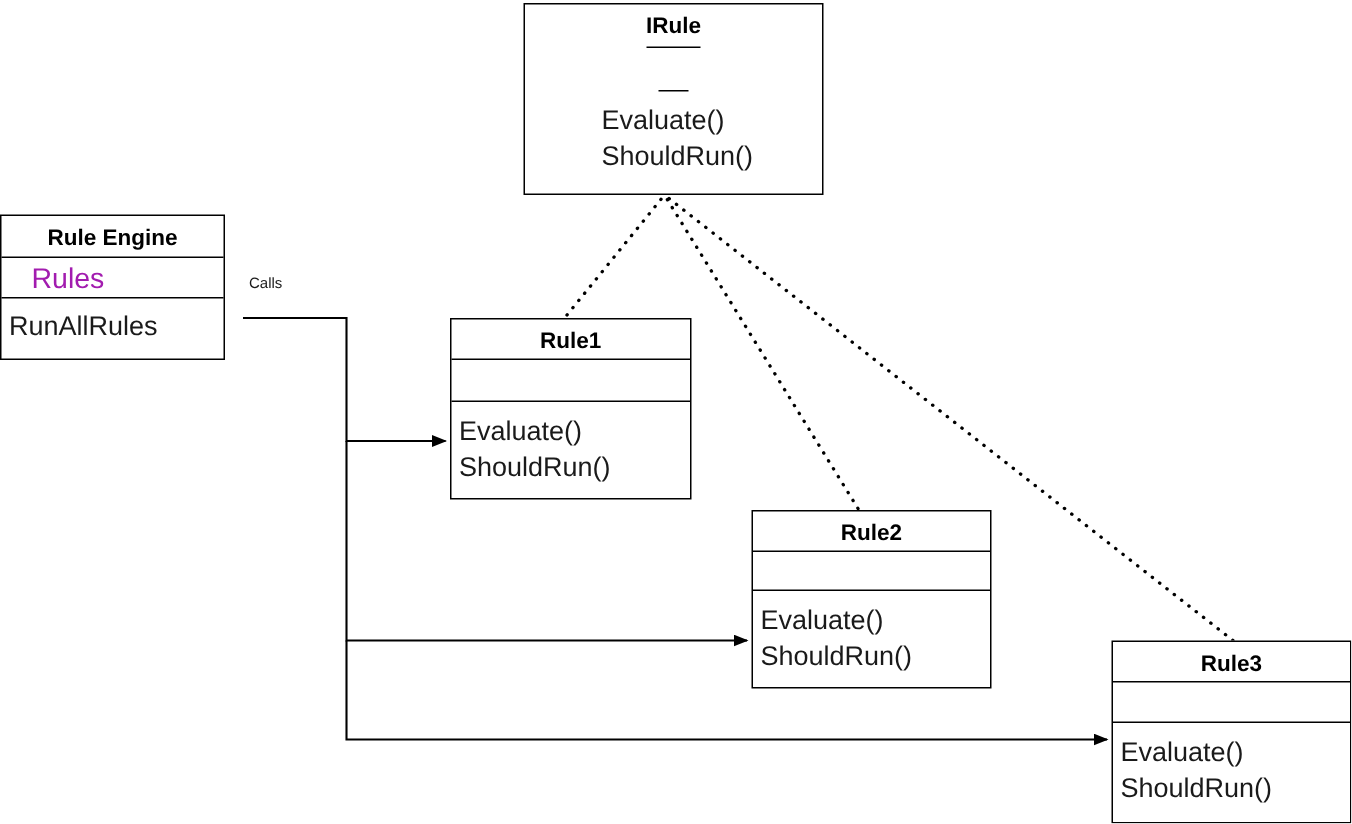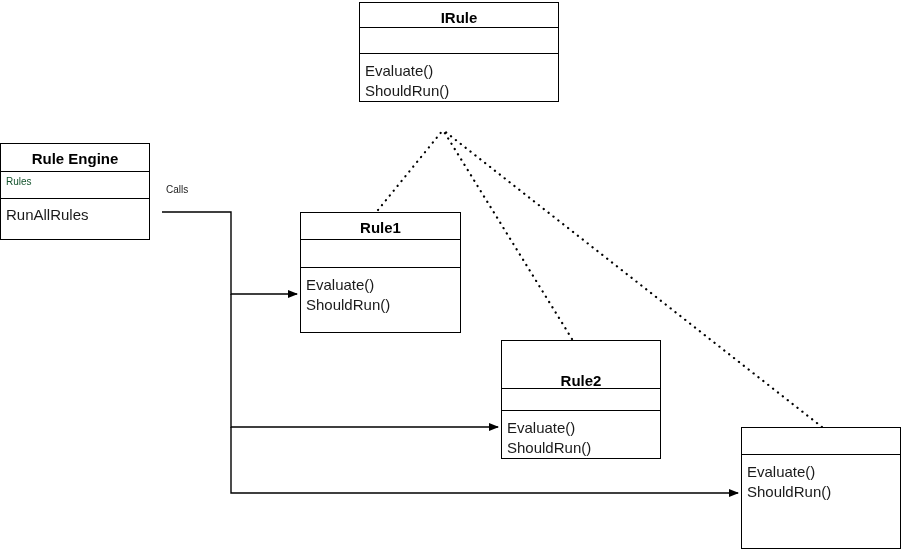--- a/index.html
+++ b/index.html
@@ -29,29 +29,29 @@
     text-align: center;
     font-weight: bold;
     font-size: 15px;
     color: #000000;
     line-height: 1;
     padding-top: 7px;
   }
   .uml-attrs {
     box-sizing: border-box;
     border-bottom: 1.5px solid #000000;
-    font-size: 10px;
-    color: #14532d;
+    font-size: 19px;
+    color: #a21caf;
     line-height: 1.0;
-    padding: 6px 0 0 5px;
+    padding: 6px 0 0 20px;
     white-space: pre-line;
   }
   .uml-ops {
     box-sizing: border-box;
-    font-size: 15px;
+    font-size: 18px;
     color: #1a1a1a;
     line-height: 1.35;
     padding: 7px 0 0 5px;
     white-space: pre-line;
     flex: 1 1 auto;
   }
   .edge-label {
     position: absolute;
     font-size: 10px;
     color: #1a1a1a;
@@ -86,48 +86,49 @@
 
     <path d="M 822,427 L 443,130" stroke="#000000" stroke-width="2.2" fill="none" stroke-linecap="round" stroke-dasharray="0.2 6"></path>
 
     <path d="M 162,212 L 231,212 L 231,294 L 297,294" stroke="#000000" stroke-width="1.4" fill="none" marker-end="url(#arrowSolid)"></path>
 
     <path d="M 231,294 L 231,427 L 498,427" stroke="#000000" stroke-width="1.4" fill="none" marker-end="url(#arrowSolid)"></path>
 
     <path d="M 231,427 L 231,493 L 738,493" stroke="#000000" stroke-width="1.4" fill="none" marker-end="url(#arrowSolid)"></path>
   </svg>
 
-  <div class="uml-class" style="left:359px; top:2px; width:200px; height:100px;">
+  <div class="uml-class" style="left:349px; top:2px; width:200px; height:128px;align-items:center;">
     <div class="uml-title" style="height:29px;">IRule</div>
     <div class="uml-attrs" style="height:29px;"></div>
     <div class="uml-ops">Evaluate()
 ShouldRun()</div>
   </div>
 
   <div class="uml-class" style="left:0px; top:143px; width:150px; height:97px;">
     <div class="uml-title" style="height:28px;">Rule Engine</div>
     <div class="uml-attrs" style="height:27px; padding-top:5px;">Rules</div>
     <div class="uml-ops" style="padding-top:6px;">RunAllRules</div>
   </div>
 
   <div class="uml-class" style="left:300px; top:212px; width:161px; height:121px;">
     <div class="uml-title" style="height:27px;">Rule1</div>
     <div class="uml-attrs" style="height:28px;"></div>
     <div class="uml-ops">Evaluate()
 ShouldRun()</div>
   </div>
 
   <div class="uml-class" style="left:501px; top:340px; width:160px; height:119px;">
-    <div class="uml-title" style="height:27px;margin-top:25px;">Rule2</div>
+    <div class="uml-title" style="height:27px;">Rule2</div>
     <div class="uml-attrs" style="height:26px;"></div>
     <div class="uml-ops">Evaluate()
 ShouldRun()</div>
   </div>
 
   <div class="uml-class" style="left:741px; top:427px; width:160px; height:122px;">
+    <div class="uml-title" style="height:27px;">Rule3</div>
     <div class="uml-attrs" style="height:27px;"></div>
     <div class="uml-ops">Evaluate()
 ShouldRun()</div>
   </div>
 
   <div class="edge-label" style="left:166px; top:185px;">Calls</div>
 
 </div>
 
 </body></html>

